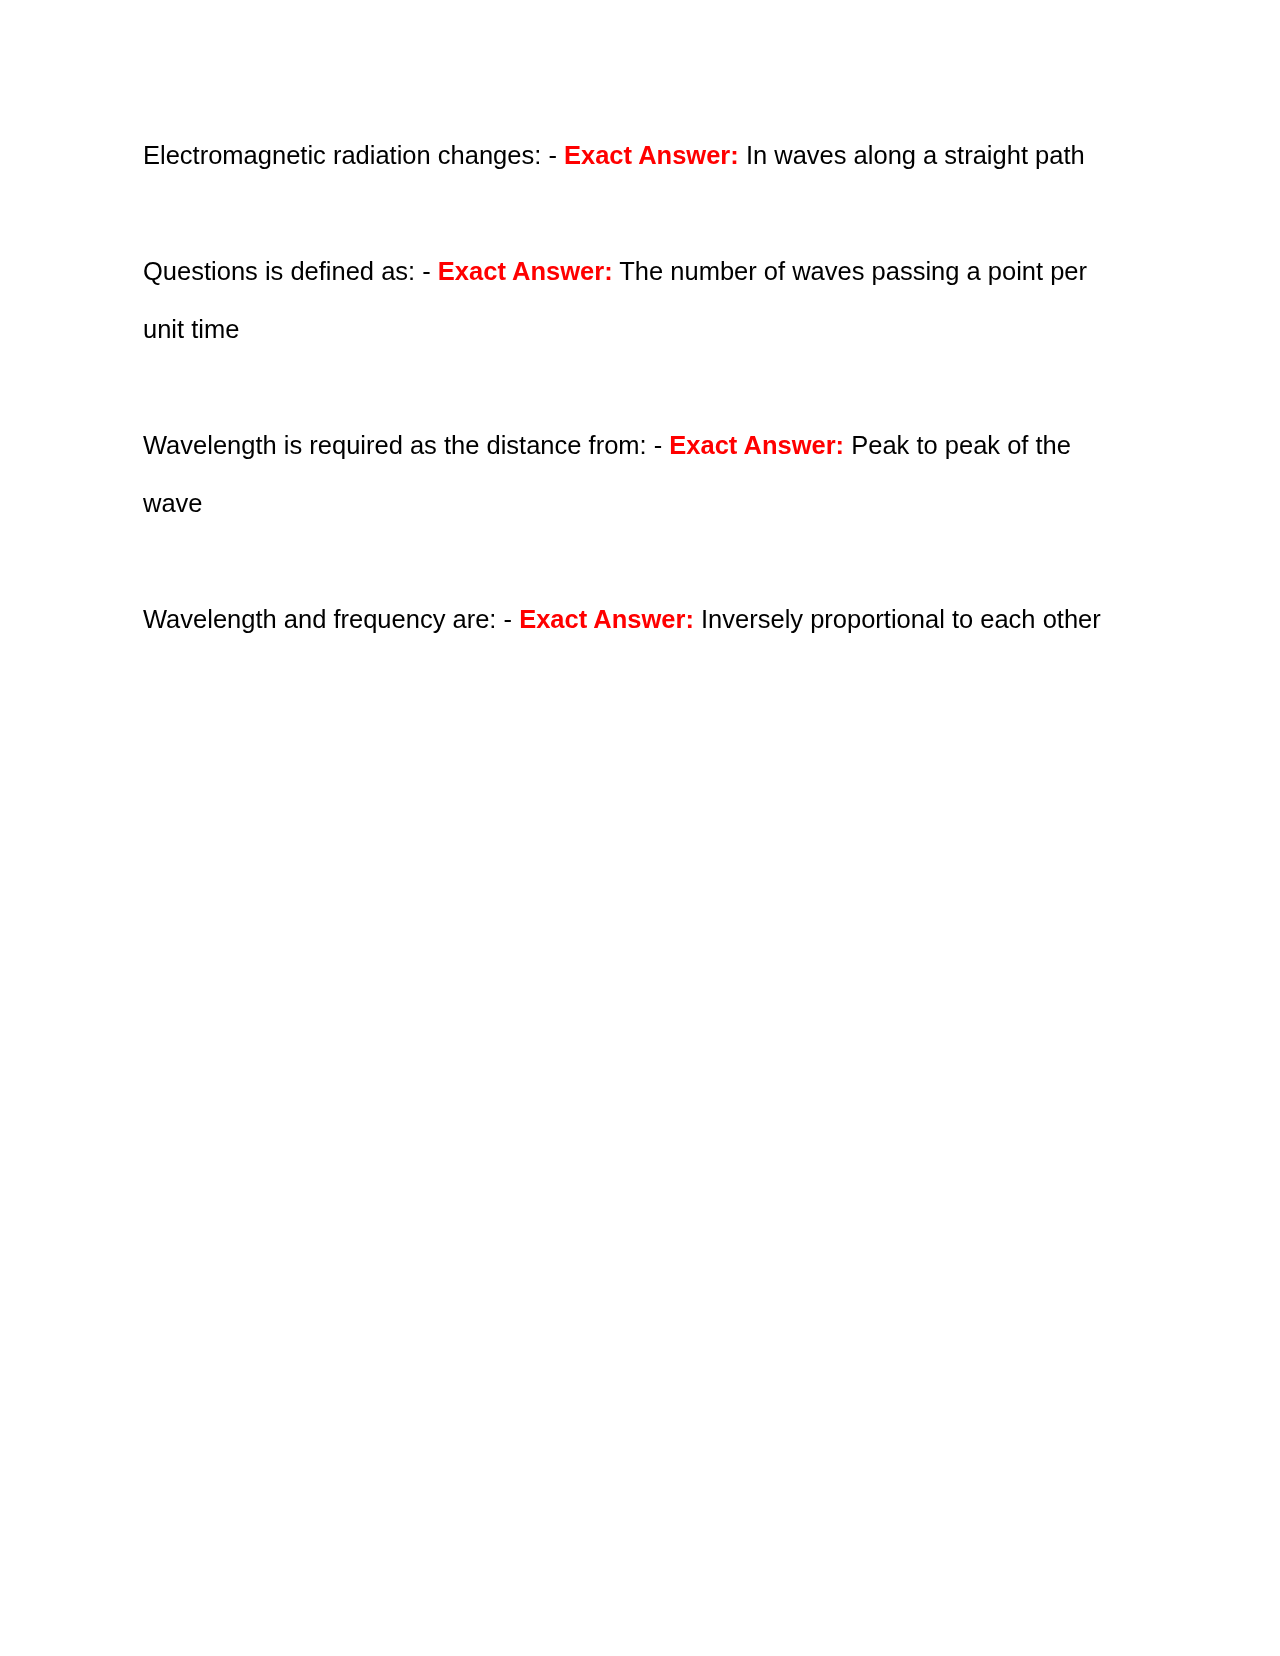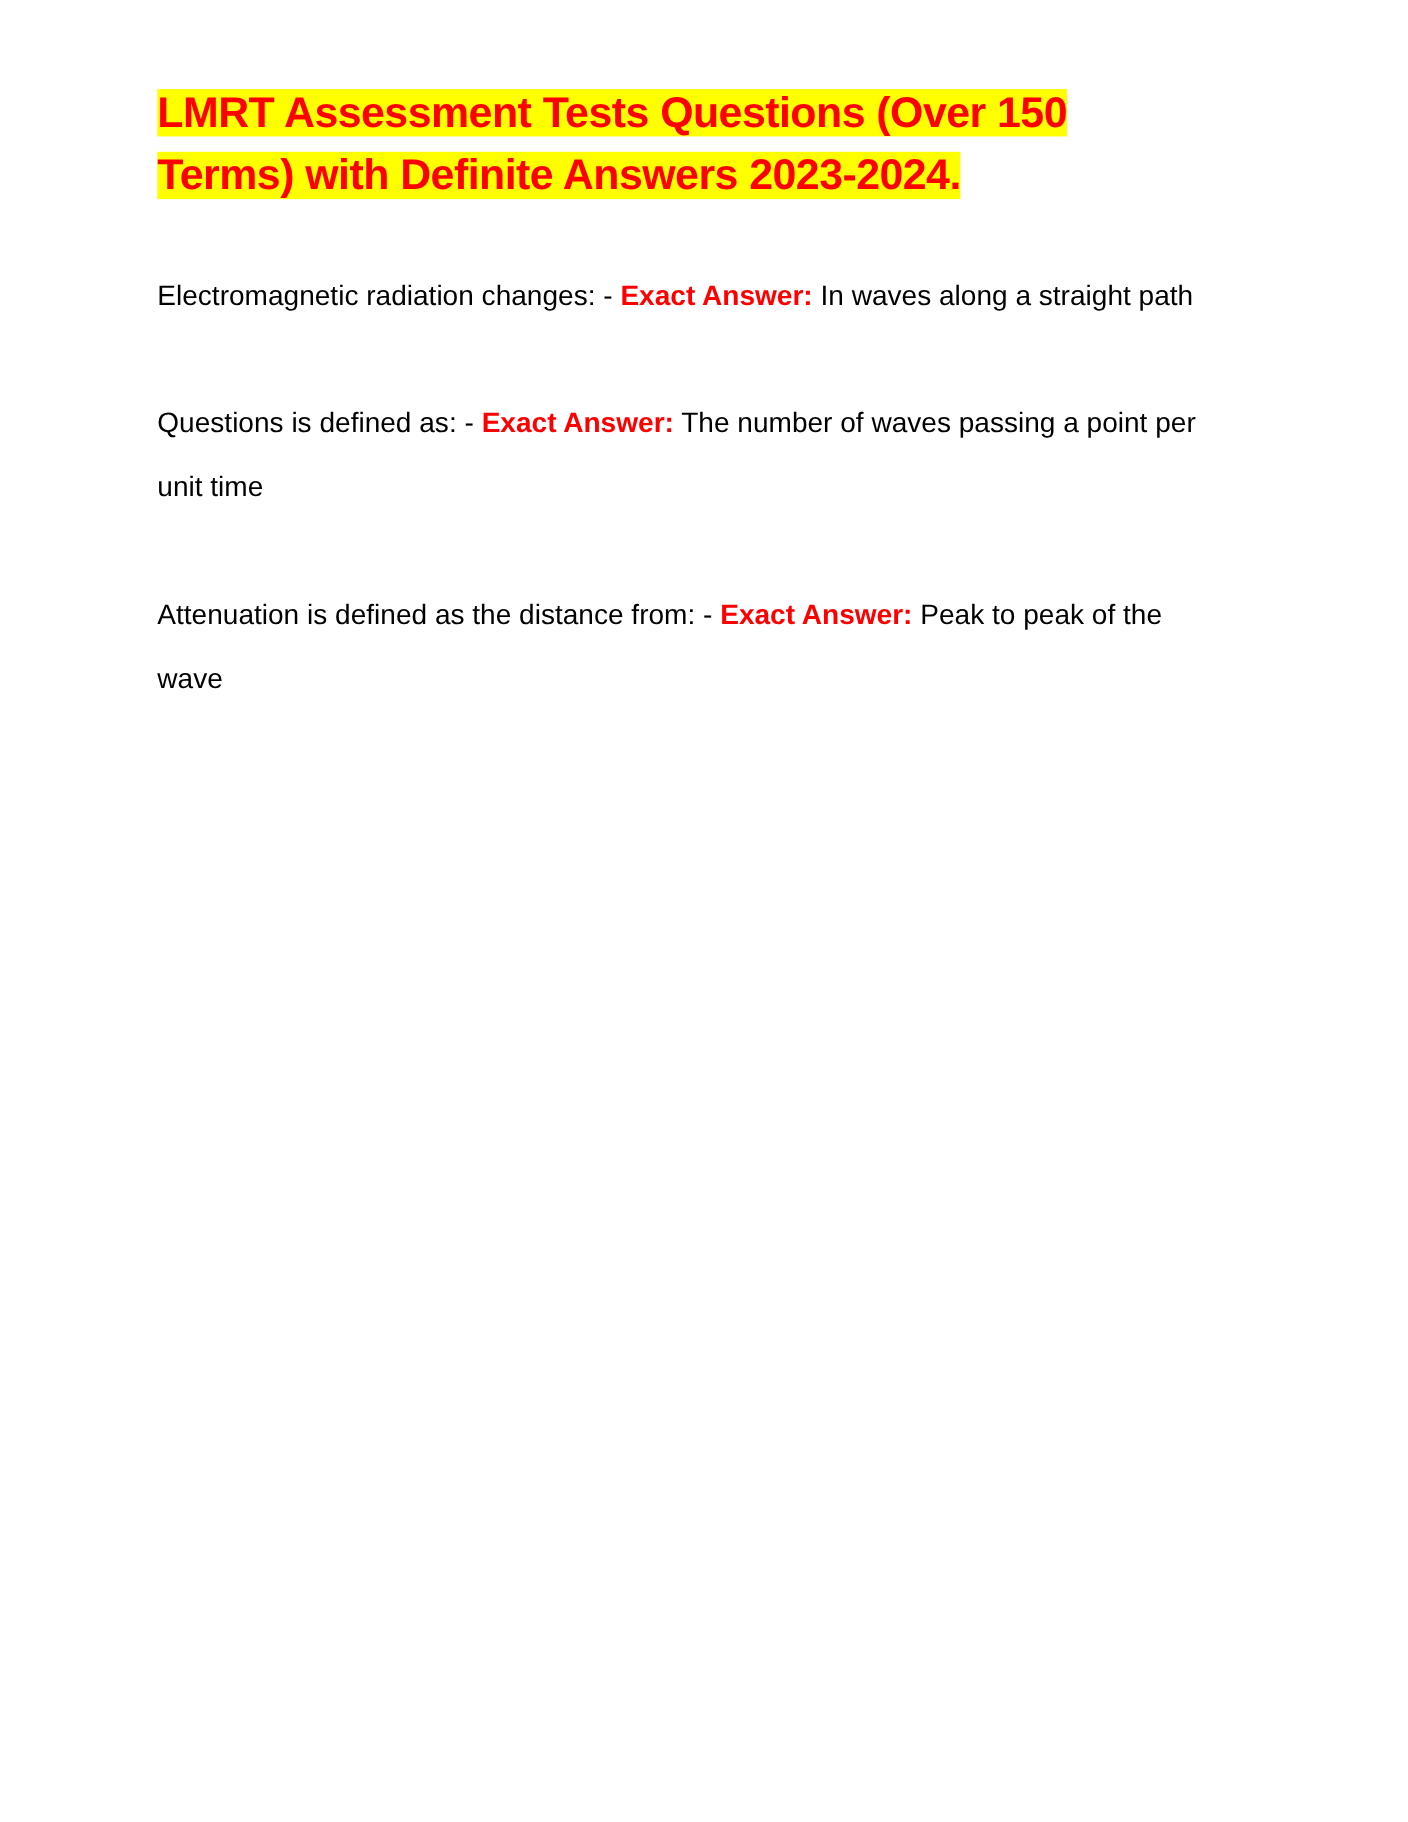--- a/index.html
+++ b/index.html
@@ -19,25 +19,25 @@
     font-size: 25.5px; line-height: 58px; margin: 0;
   }
   .qa-list { margin-top: 52px; }
   .qa + .qa { margin-top: 58px; }
   .ans-label { color: #ff0000; font-weight: bold; }
 </style>
 </head>
 <body>
 
 <div class="page">
-  <h1 class="title"><span class="hl">LMRT Assessment Tests Questions (Over 150 Terms) with Definite Answers 2023-2024.</span></h1>
 
   <div class="qa-list">
 
     <p class="qa"><span>Electromagnetic radiation changes:</span><span> - </span><span class="ans-label">Exact Answer:</span> <span>In waves along a straight path</span></p>
 
     <p class="qa"><span>Questions is defined as:</span><span> - </span><span class="ans-label">Exact Answer:</span> <span>The number of waves passing a point per unit time</span></p>
 
-    <p class="qa"><span>Attenuation is defined as the distance from:</span><span> - </span><span class="ans-label">Exact Answer:</span> <span>Peak to peak of the wave</span></p>
+    <p class="qa"><span>Wavelength is required as the distance from:</span><span> - </span><span class="ans-label">Exact Answer:</span> <span>Peak to peak of the wave</span></p>
 
+    <p class="qa"><span>Wavelength and frequency are:</span><span> - </span><span class="ans-label">Exact Answer:</span> <span>Inversely proportional to each other</span></p>
 
   </div>
 </div>
 
 </body></html>

